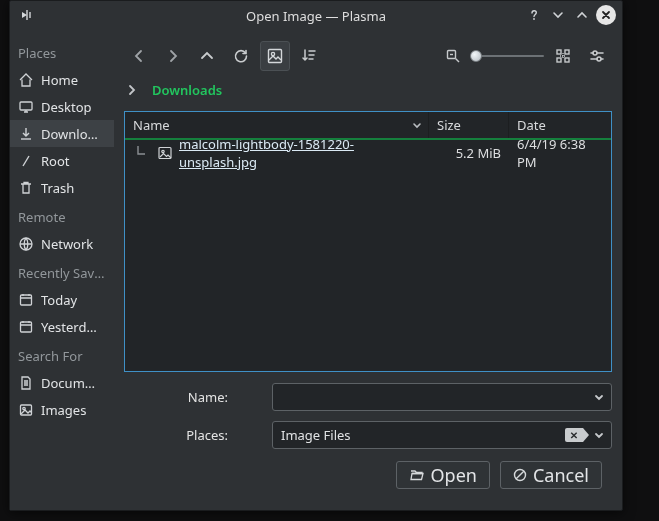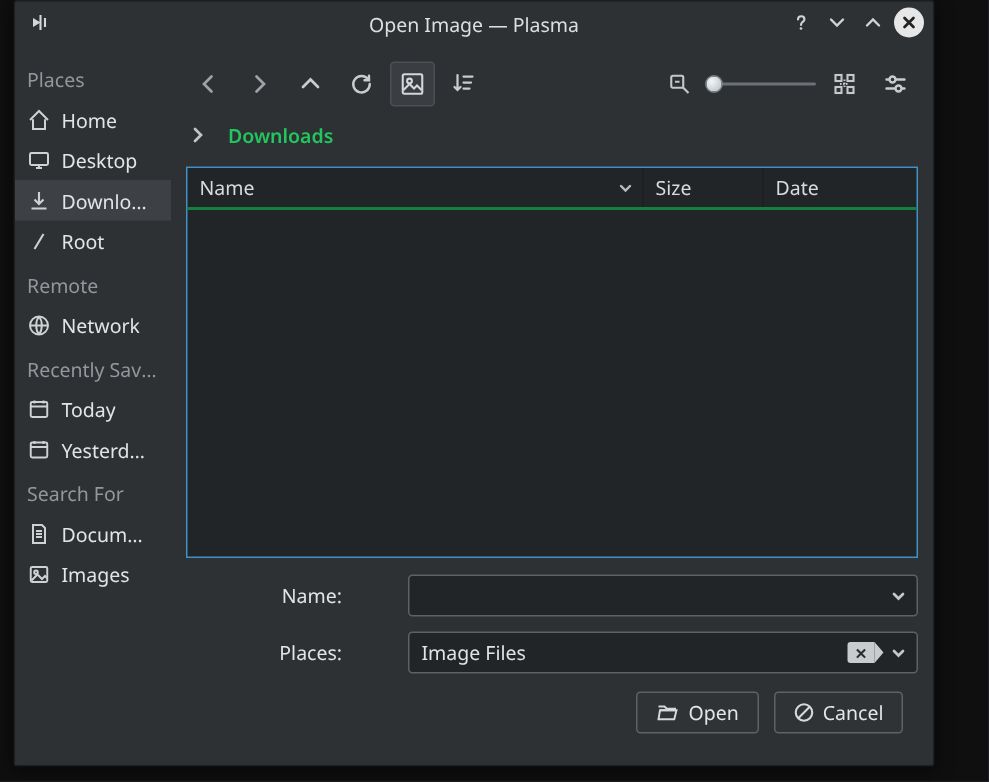--- a/index.html
+++ b/index.html
@@ -197,21 +197,21 @@
     padding: 0 10px 10px 10px; gap:10px;
   }
   .btn {
     height:28px; min-width:76px;
     background:#2f3336;
     border:1px solid #5d6266;
     border-radius:3px;
     display:inline-flex; align-items:center; justify-content:flex-start; gap:6px;
     color:#e3e5e7; cursor:pointer;
     padding:0 12px;
-    font-size:13px;
+    font-size:18px;
   }
   svg { display:block; }
 </style>
 </head>
 <body>
 
 <div class="dialog">
 
   <div class="titlebar">
     <div class="titlebar-left">
@@ -286,20 +286,28 @@
 
       <div class="sb-item">
         <span class="ico">
           <svg width="16" height="16" viewBox="0 0 16 16" fill="none" stroke="#cfd2d5" stroke-width="1.4">
               <path d="M11 3 L5 13"></path>
             </svg>
         </span>
         <span class="lbl">Root</span>
       </div>
 
+      <div class="sb-item">
+        <span class="ico">
+          <svg width="16" height="16" viewBox="0 0 16 16" fill="none" stroke="#cfd2d5" stroke-width="1.3">
+              <path d="M3 4 H13 M5 4 V13 H11 V4 M6 4 V2.5 H10 V4"></path>
+            </svg>
+        </span>
+        <span class="lbl">Trash</span>
+      </div>
 
       <div class="sb-heading">Remote</div>
       <div class="sb-item">
         <span class="ico">
           <svg width="16" height="16" viewBox="0 0 16 16" fill="none" stroke="#cfd2d5" stroke-width="1.3">
               <circle cx="8" cy="8" r="6"></circle>
               <path d="M2 8 H14 M8 2 C5.5 5 5.5 11 8 14 M8 2 C10.5 5 10.5 11 8 14"></path>
             </svg>
         </span>
         <span class="lbl">Network</span>
@@ -436,20 +444,41 @@
                 </svg>
             </span>
           </div>
           <div class="col col-size">
             <span>Size</span>
           </div>
           <div class="col col-date">
             <span>Date</span>
           </div>
         </div>
+        <div class="fv-rows">
+          <div class="fv-row">
+            <div class="cell cell-name">
+              <span class="tree-elbow">
+                <svg width="14" height="14" viewBox="0 0 14 14" fill="none" stroke="#8b8f93" stroke-width="1.4">
+                    <path d="M3 0 V8 H10"></path>
+                  </svg>
+              </span>
+              <span class="file-ico">
+                <svg width="16" height="16" viewBox="0 0 16 16" fill="none" stroke="#cfd2d5" stroke-width="1.2">
+                    <rect x="2" y="2.5" width="12" height="11" rx="1"></rect>
+                    <circle cx="6" cy="6.5" r="1.2"></circle>
+                    <path d="M3 12 L6.5 8.5 L9.5 11.5 L11 10 L14 13"></path>
+                  </svg>
+              </span>
+              <span class="fname-link">malcolm-lightbody-1581220-unsplash.jpg</span>
+            </div>
+            <div class="cell cell-size">5.2 MiB</div>
+            <div class="cell cell-date">6/4/19 6:38 PM</div>
+          </div>
+        </div>
       </div>
 
       <div class="form-row">
         <div class="form-label">Name:</div>
         <div class="form-field">
           <span></span>
           <span class="dropdown-caret">
             <svg width="12" height="12" viewBox="0 0 12 12" fill="none" stroke="#c5c8cb" stroke-width="1.8" stroke-linecap="round">
                 <path d="M3 5 L6 8 L9 5"></path>
               </svg>

